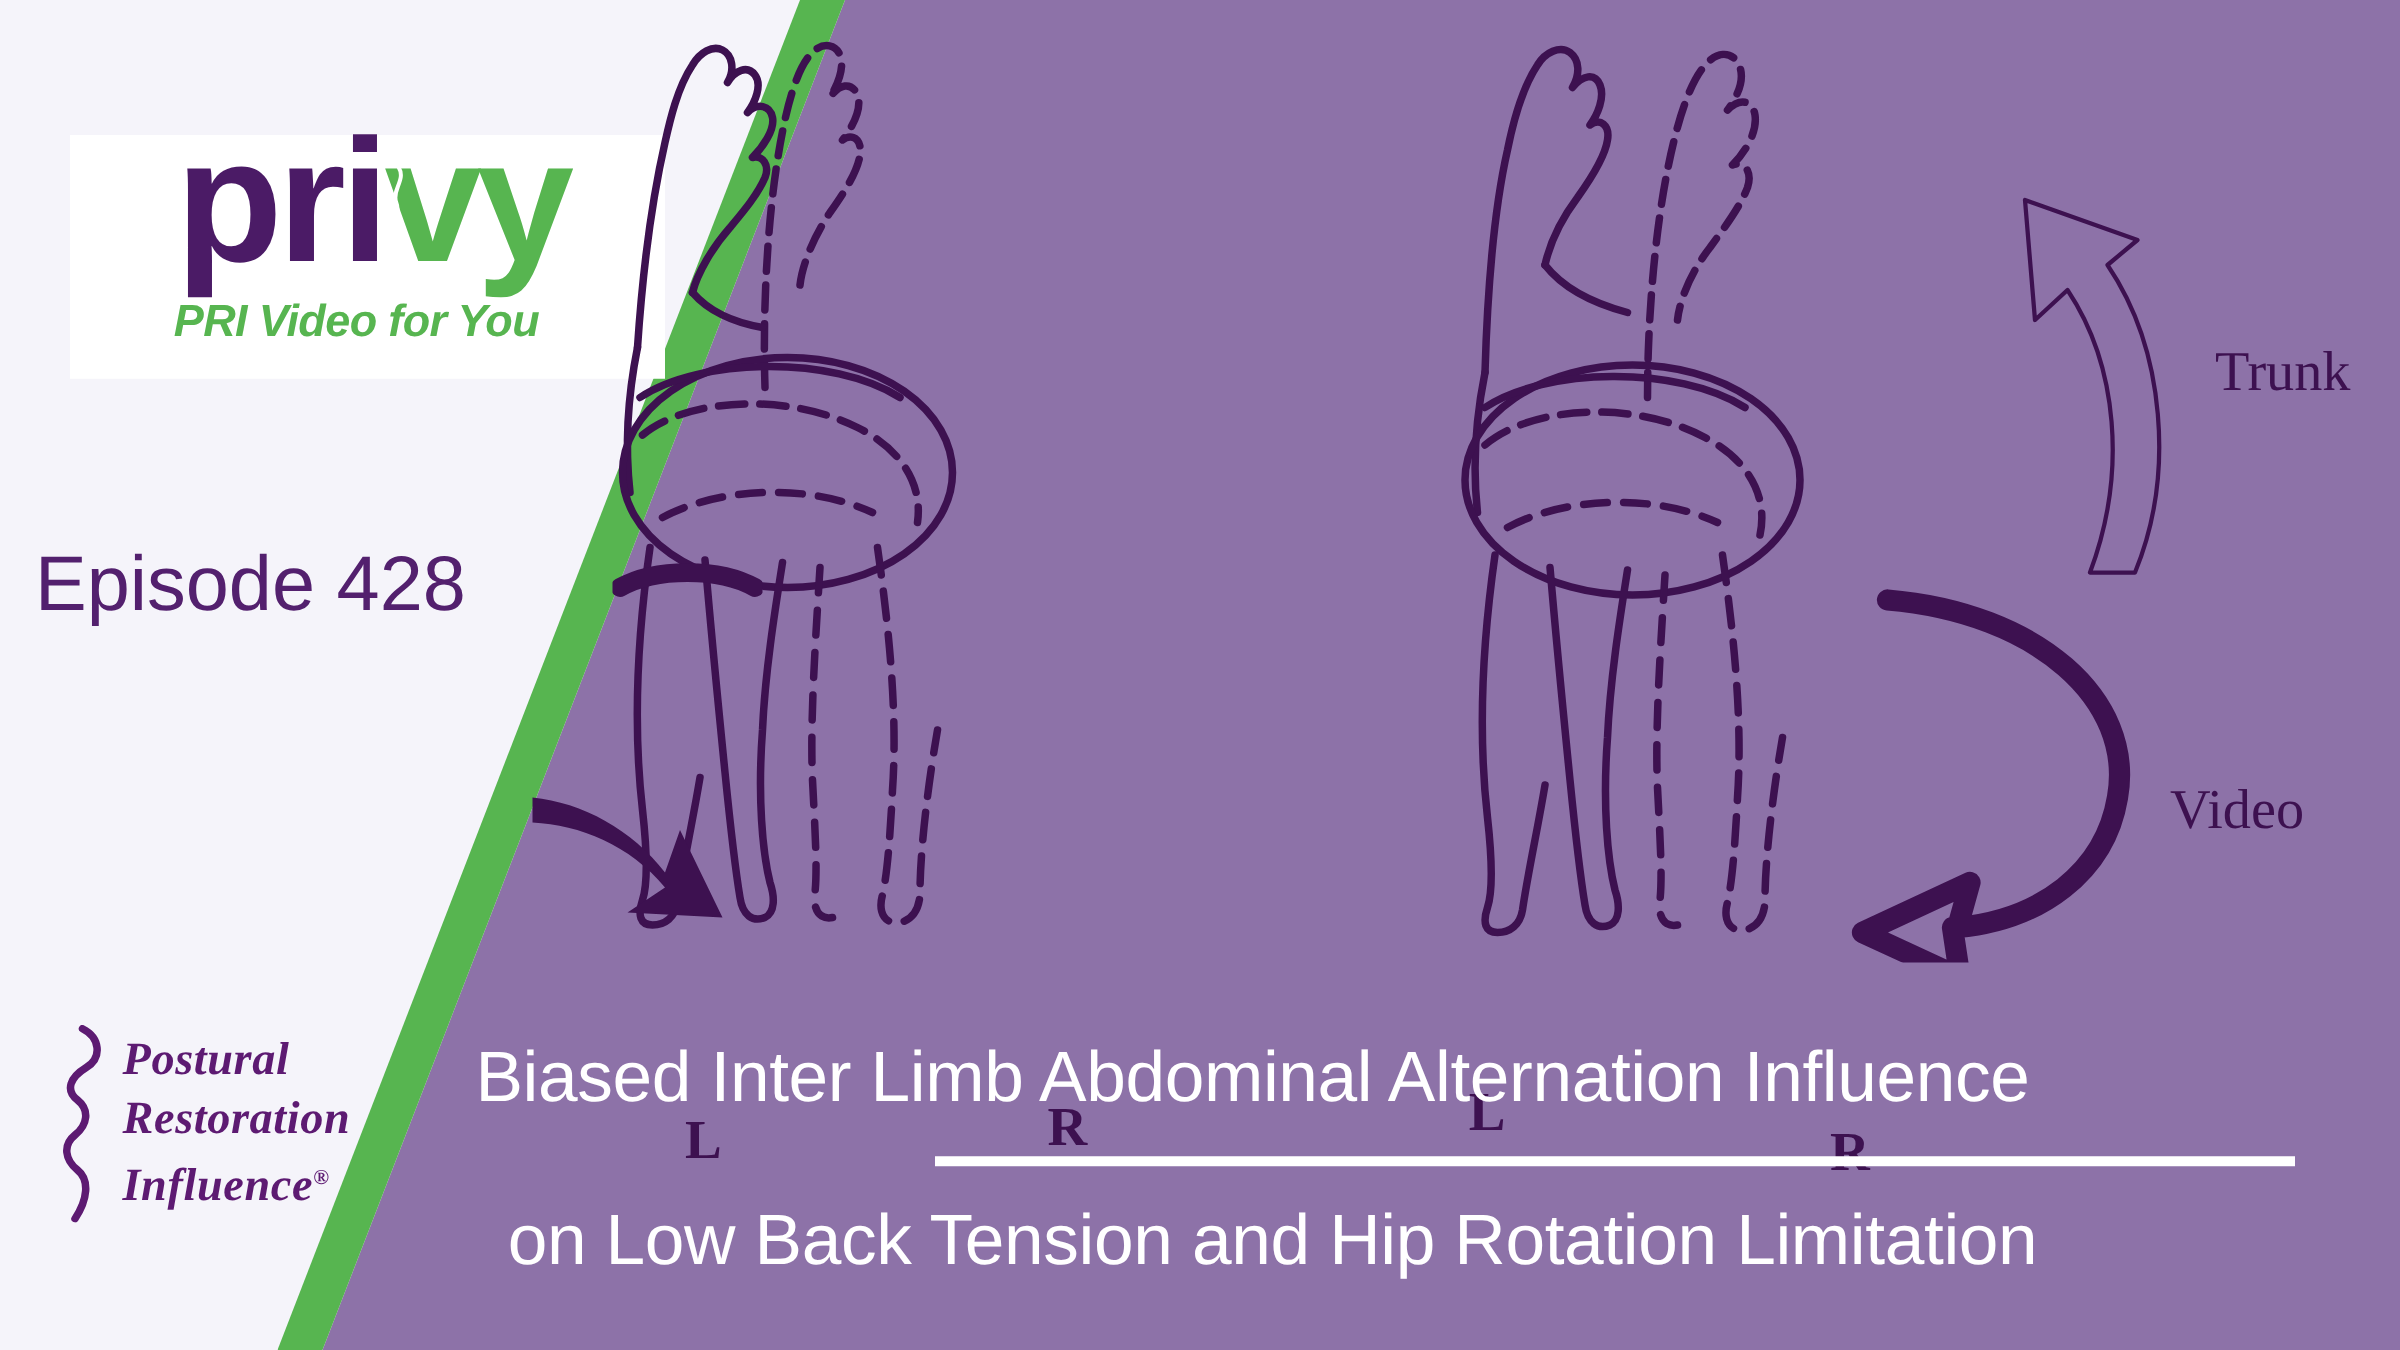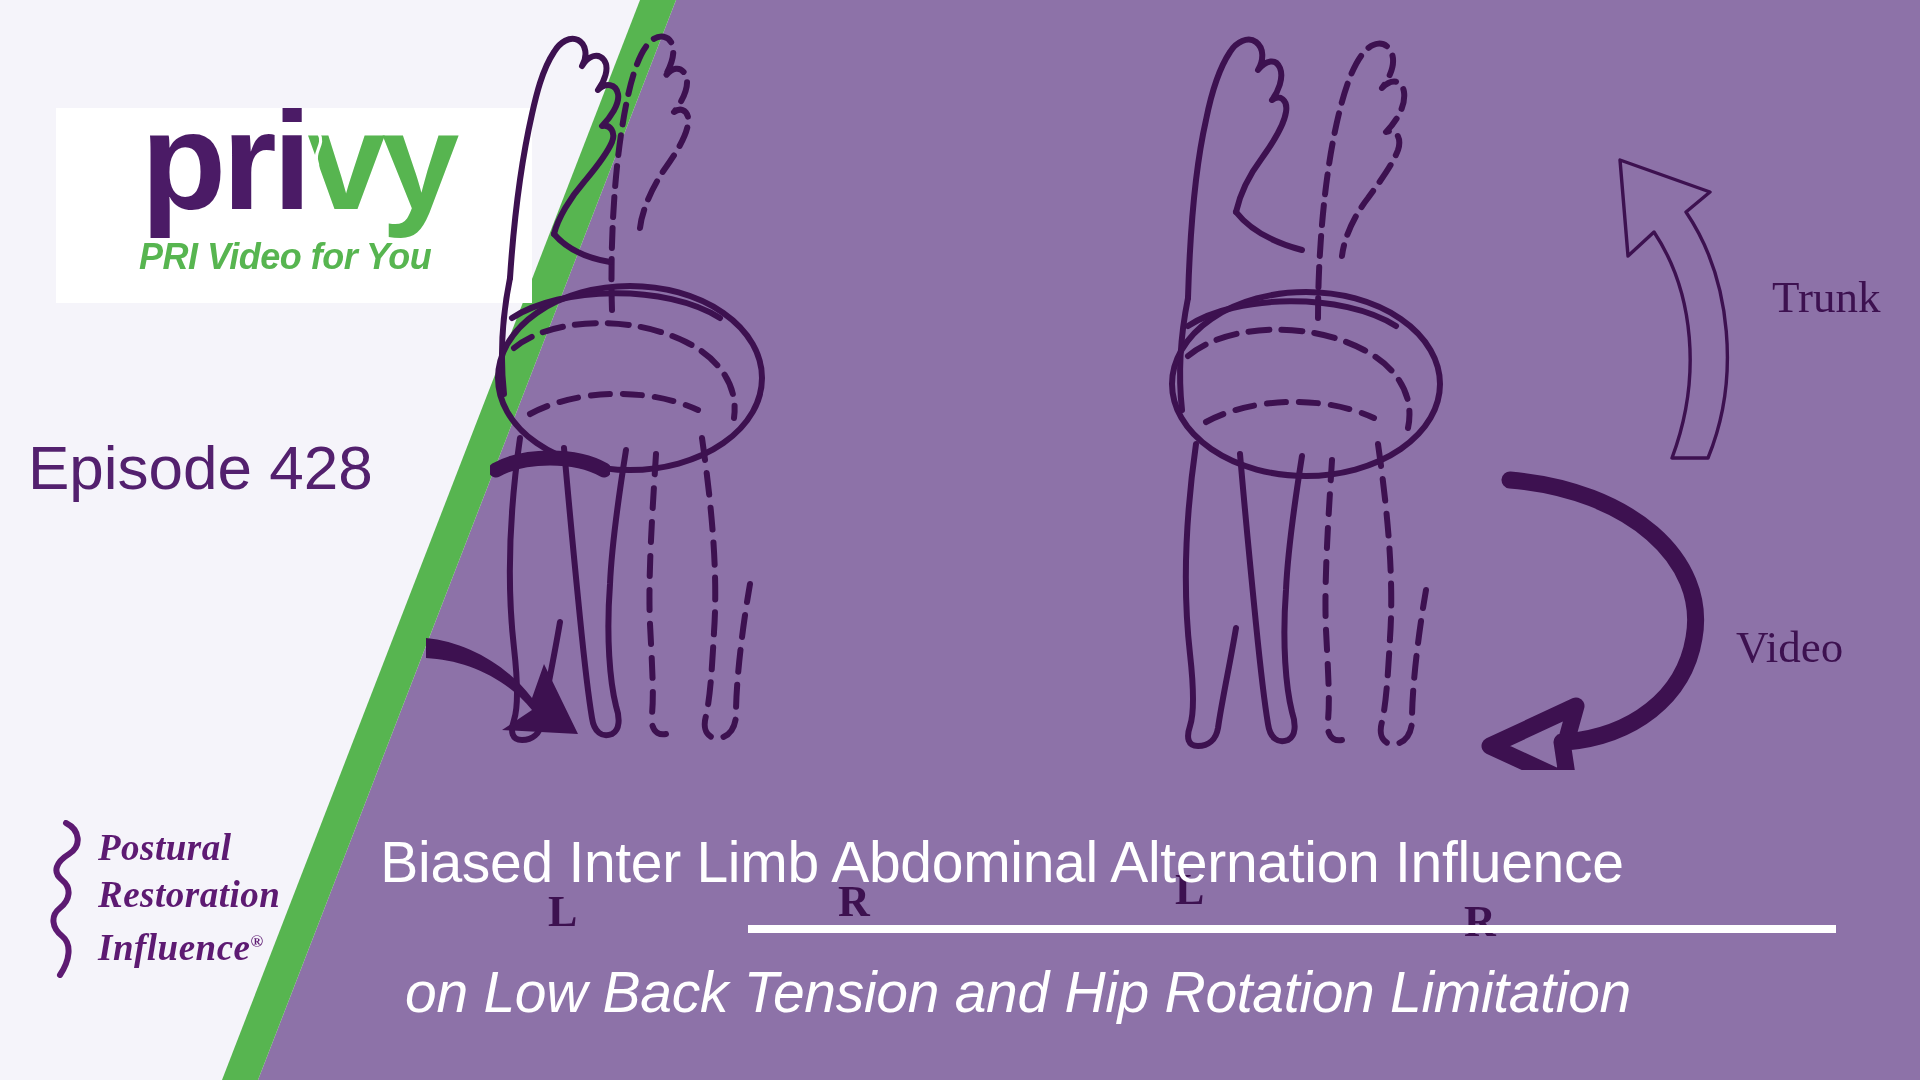--- a/index.html
+++ b/index.html
@@ -91,21 +91,21 @@
   #label-trunk{left:1772px;top:275px;}
   #label-hips{left:1736px;top:625px;}
 
   
   .title-line{
     position:absolute;left:0;width:1920px;text-align:center;
     color:#ffffff;font-size:57px;line-height:64px;letter-spacing:-0.3px;
     white-space:nowrap;
   }
   #title-1{top:830px;padding-left:84px;box-sizing:border-box;}
-  #title-2{top:960px;padding-left:116px;box-sizing:border-box;font-style:italic;}
+  #title-2{top:960px;padding-left:116px;box-sizing:border-box;}
   .title-rule{
     position:absolute;left:748px;top:925px;width:1088px;height:8px;background:#ffffff;
   }
 </style>
 </head>
 <body>
 
 <div id="stage">
 
   <div class="purple-panel"></div>

